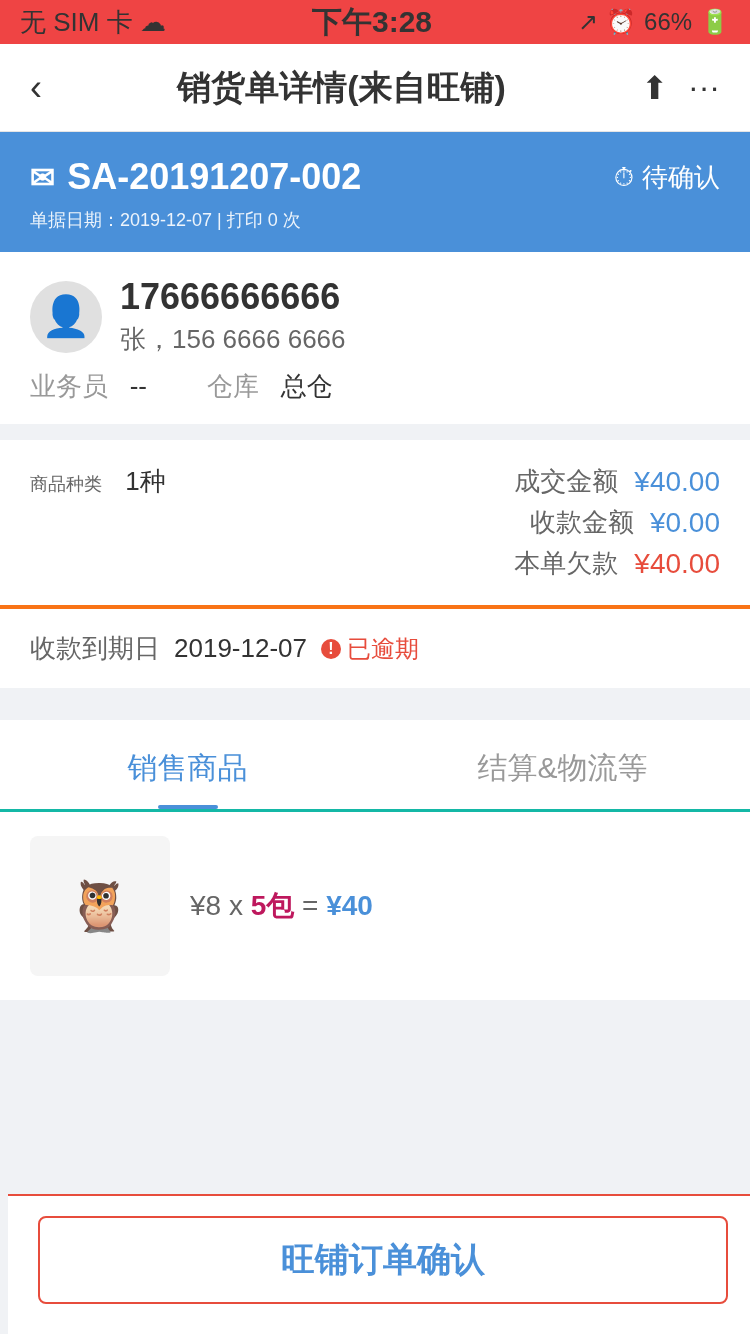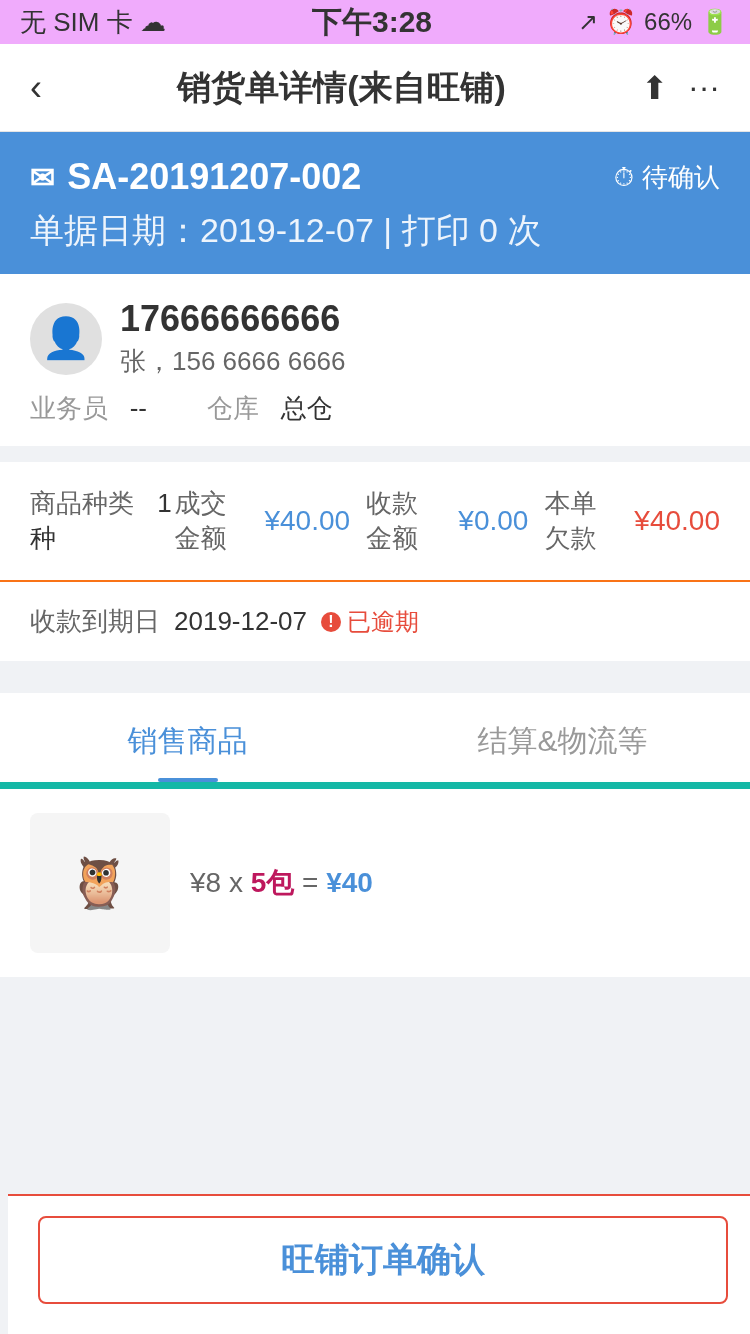--- a/index.html
+++ b/index.html
@@ -10,21 +10,21 @@
       font-family: -apple-system, "PingFang SC", "Helvetica Neue", sans-serif;
       background: #f0f2f5;
       font-size: 28px;
       color: #333;
     }
 
     
     .status-bar {
       width: 750px;
       height: 44px;
-      background: #f0abfc;
+      background: #ef4444;
       display: flex;
       align-items: center;
       justify-content: space-between;
       padding: 0 20px;
       font-size: 26px;
       font-weight: 500;
     }
     .status-left { display: flex; align-items: center; gap: 8px; }
     .status-center { font-size: 30px; font-weight: 600; }
     .status-right { display: flex; align-items: center; gap: 8px; font-size: 24px; }
@@ -84,21 +84,21 @@
       font-size: 30px;
     }
     .header-status {
       display: flex;
       align-items: center;
       gap: 8px;
       font-size: 26px;
       color: #fff;
     }
     .header-date {
-      font-size: 34px;
+      font-size: 18px;
       color: rgba(255,255,255,0.9);
     }
 
     
     .customer-section {
       background: #fff;
       margin-top: 0;
       padding: 24px 30px 20px;
     }
     .customer-top {
@@ -152,47 +152,47 @@
       padding: 24px 30px;
       display: flex;
       align-items: flex-start;
       justify-content: space-between;
     }
     .summary-left {
       display: flex;
       flex-direction: column;
       gap: 8px;
     }
-    .summary-item-label { font-size: 26px; color: #666; }
+    .summary-item-label { font-size: 18px; color: #666; }
     .summary-item-value { font-size: 26px; color: #333; }
     .summary-right {
       display: flex;
-      flex-direction: row;
+      flex-direction: column;
       align-items: flex-end;
-      gap: 16px;
+      gap: 6px;
     }
     .amount-row {
       display: flex;
       align-items: center;
       gap: 16px;
       font-size: 26px;
     }
     .amount-label { color: #666; }
     .amount-value-blue { color: #4A90D9; font-size: 28px; }
     .amount-value-red { color: #e74c3c; font-size: 28px; }
 
     
     .due-section {
       background: #fff;
       padding: 22px 30px;
       display: flex;
       align-items: center;
       gap: 14px;
       margin-top: 0;
-      border-top: 2px solid #f97316;
+      border-top: 4px solid #f97316;
     }
     .due-label { font-size: 26px; color: #666; }
     .due-date { font-size: 26px; color: #333; text-align: center; }
     .overdue-badge {
       background: #fff;
       color: #e74c3c;
       font-size: 24px;
       display: flex;
       align-items: center;
       gap: 6px;
@@ -208,21 +208,21 @@
       color: #fff;
       font-size: 16px;
       font-weight: 700;
     }
 
     
     .tabs-section {
       background: #fff;
       margin-top: 16px;
       display: flex;
-      border-bottom: 7px solid #14b8a6;
+      border-bottom: 3px solid #14b8a6;
       align-items: flex-end;
     }
     .tab-item {
       flex: 1;
       text-align: center;
       padding: 28px 0 20px;
       font-size: 30px;
       color: #999;
       position: relative;
       cursor: pointer;

